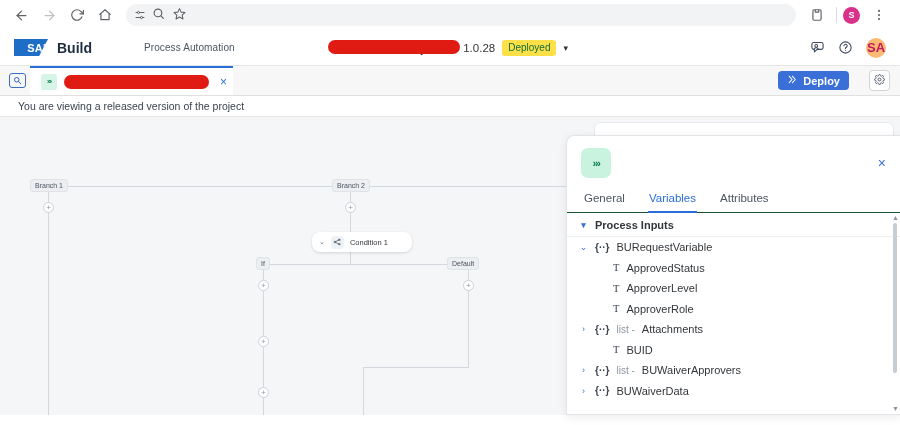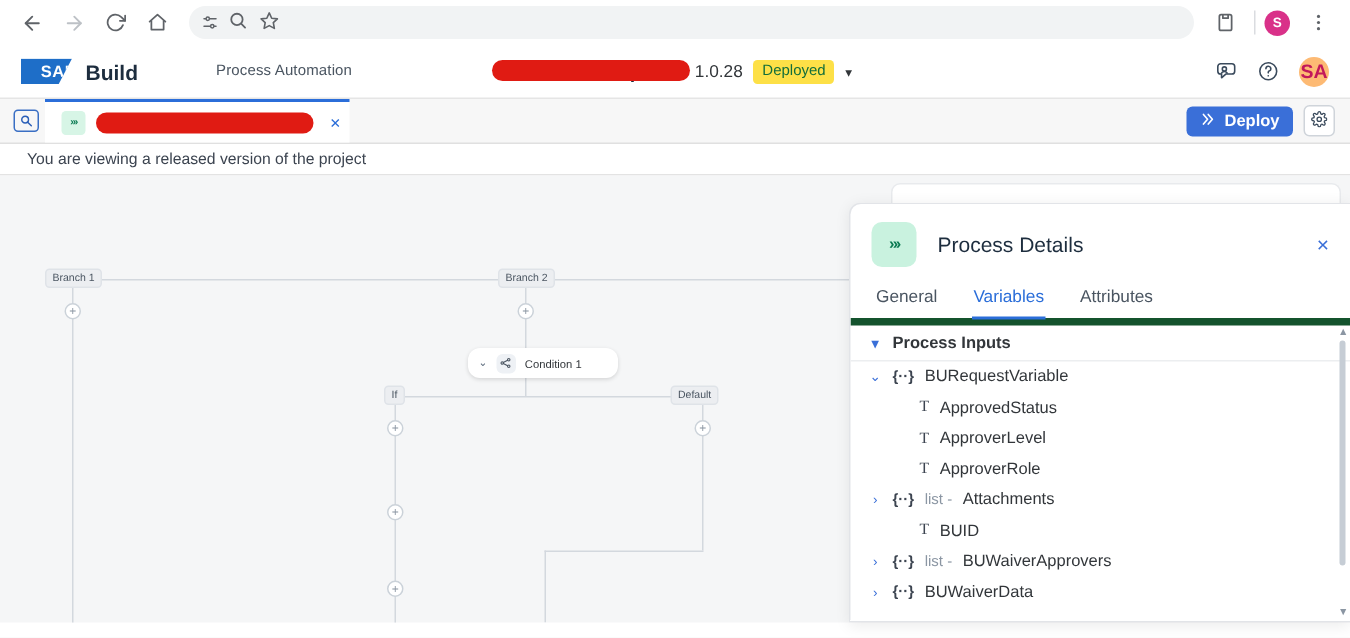--- a/index.html
+++ b/index.html
@@ -211,21 +211,21 @@
     display: flex; align-items: center; justify-content: center;
     letter-spacing: -1px;
     font-weight: 700;
   }
   .tab-close { color: #2b6ed9; font-size: 12px; margin-left: 4px; }
 
   .tabstrip-right {
     margin-left: auto;
     display: flex;
     align-items: center;
-    gap: 7px;
+    gap: 20px;
     padding-right: 10px;
   }
   .deploy-btn {
     background: #3a6fd8;
     color: #fff;
     font-size: 11px;
     border-radius: 4px;
     padding: 3px 9px;
     display: flex;
     align-items: center;
@@ -397,21 +397,21 @@
     letter-spacing: -1.5px;
     font-weight: 700;
   }
   .panel-title { font-size: 14px; color: #1d2d3e; }
   .panel-close { margin-left: auto; color: #3a6fd8; font-size: 14px; }
 
   .panel-tabs {
     display: flex;
     gap: 22px;
     padding: 0 16px;
-    border-bottom: 5px solid #14532d;
+    border-bottom: 1px solid #14532d;
   }
   .ptab {
     font-size: 11.5px;
     color: #4a5561;
     padding: 4px 1px 7px 1px;
     border-bottom: 2px solid transparent;
     margin-bottom: -1px;
   }
   .ptab.active { color: #2b6ed9; border-bottom-color: #2b6ed9; }
 
@@ -683,21 +683,20 @@
       </div>
       <div class="zb">−</div>
     </div>
     <div class="expand-btn">»</div>
   </div>
 
   <div class="panel-ghost"></div>
   <div class="panel">
     <div class="panel-head">
       <div class="panel-ico">»›</div>
-      <div class="panel-title">Process Details</div>
       <div class="panel-close">×</div>
     </div>
 
     <div class="panel-tabs">
       <div class="ptab">General</div>
       <div class="ptab active">Variables</div>
       <div class="ptab">Attributes</div>
     </div>
 
     <div class="panel-body">

